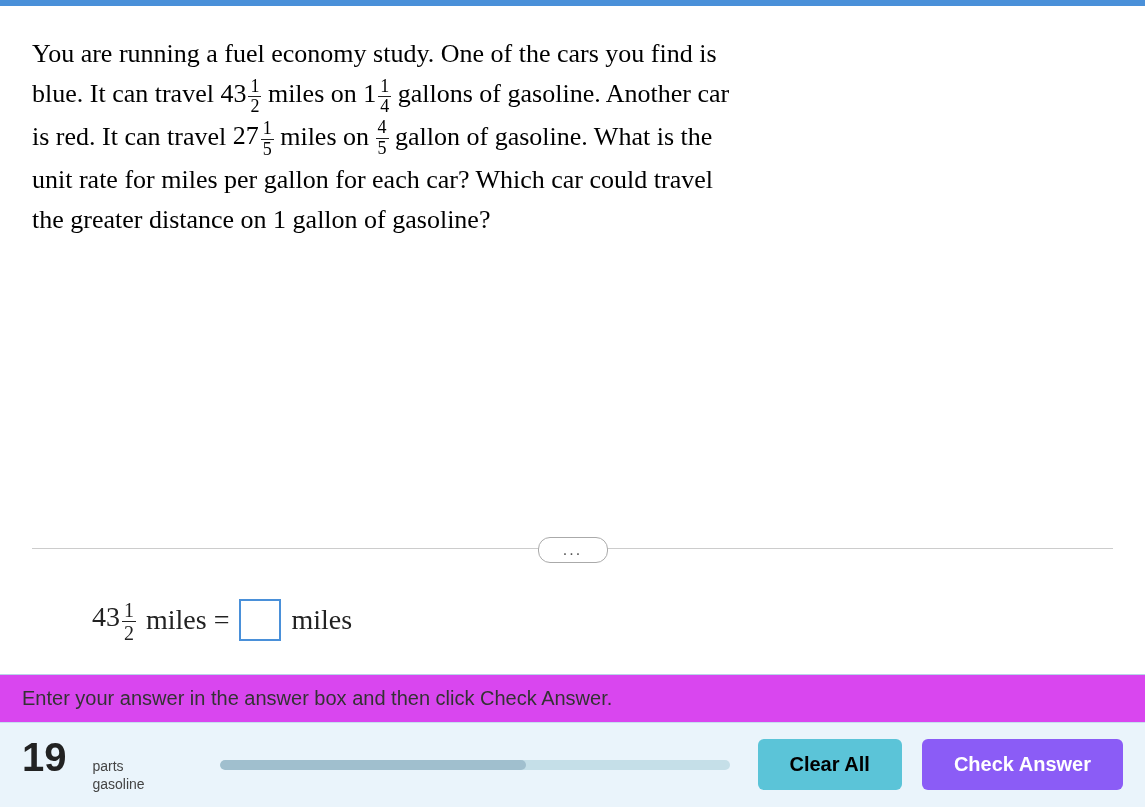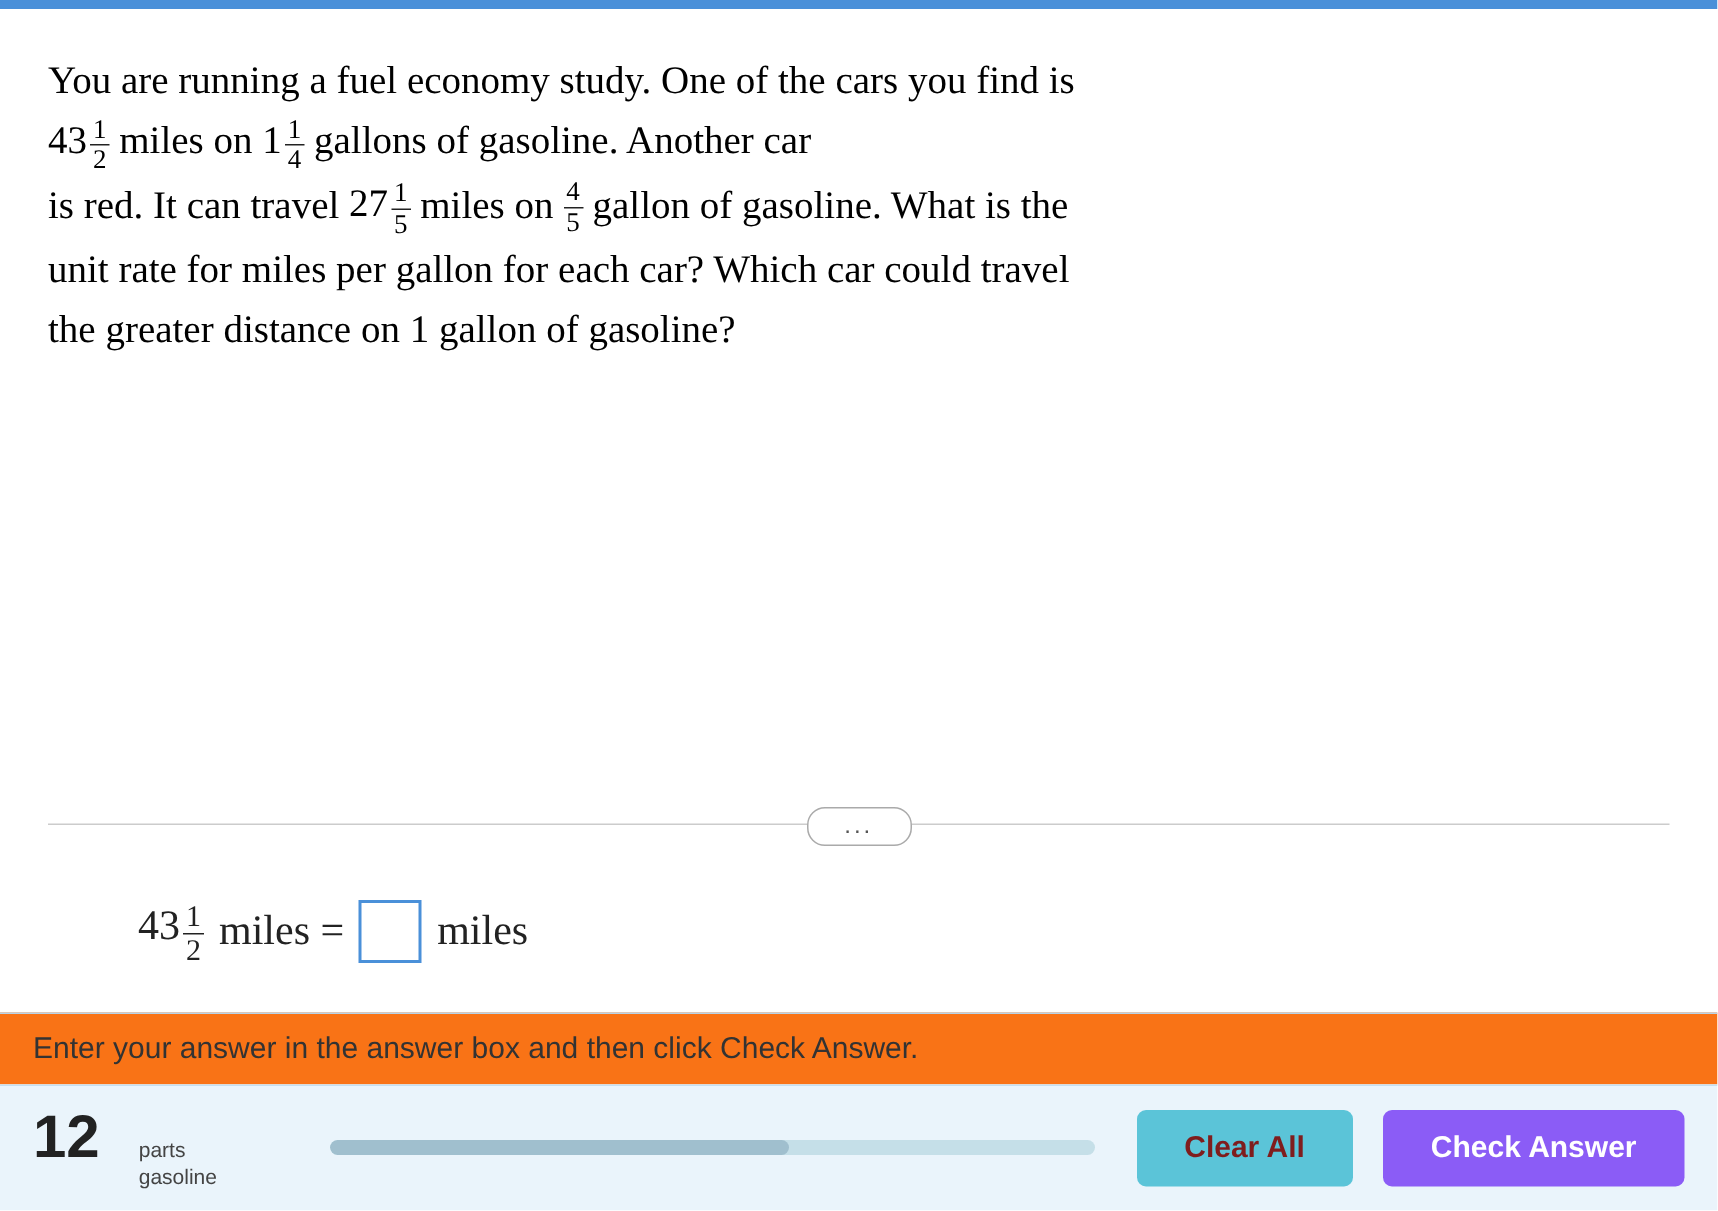--- a/index.html
+++ b/index.html
@@ -70,21 +70,21 @@
       height: 42px;
       border: 2px solid #4a90d9;
       font-size: 22px;
       text-align: center;
       outline: none;
       background: #fff;
       color: #222;
     }
 
     .instruction-bar {
-      background: #f97316;
+      background: #d946ef;
       border-top: 1px solid #b8d4e8;
       padding: 12px 22px;
       font-size: 20px;
       color: #333;
       font-family: Arial, sans-serif;
     }
 
     .bottom-bar {
       background: #eaf4fb;
       border-top: 1px solid #c5dff0;
@@ -130,21 +130,21 @@
 
     .progress-bar-fill {
       height: 100%;
       background: #a0bfce;
       border-radius: 5px;
       width: 60%;
     }
 
     .btn-clear {
       background: #5bc4d8;
-      color: #7f1d1d;
+      color: #000000;
       border: none;
       border-radius: 6px;
       padding: 14px 32px;
       font-size: 20px;
       font-family: Arial, sans-serif;
       font-weight: bold;
       cursor: pointer;
       margin-right: 20px;
     }
 
@@ -233,21 +233,21 @@
   </style>
 </head>
 <body>
 
 <div class="top-bar"></div>
 
 <div class="main-content">
   <div class="problem-text">
     <span>You are running a fuel economy study. One of the cars you find is</span>
     <br>
-    <span class="inline-mixed">
+    <span>blue. It can travel </span><span class="inline-mixed">
         <span class="whole-num">43</span>
         <span class="frac-small">
           <span class="num">1</span>
           <span class="den">2</span>
         </span>
       </span><span> miles on </span><span class="inline-mixed">
         <span class="whole-num">1</span>
         <span class="frac-small">
           <span class="num">1</span>
           <span class="den">4</span>
@@ -286,21 +286,21 @@
     <span>miles</span>
   </div>
 </div>
 
 <div class="instruction-bar">
   <span>Enter your answer in the answer box and then click Check Answer.</span>
 </div>
 
 <div class="bottom-bar">
   <div class="parts-remaining">
-    <span class="parts-number">12</span>
+    <span class="parts-number">19</span>
     <div class="parts-label">
       <span>parts</span>
       <span>gasoline</span>
     </div>
   </div>
 
   <div class="progress-bar-container">
     <div class="progress-bar-fill"></div>
   </div>
 

